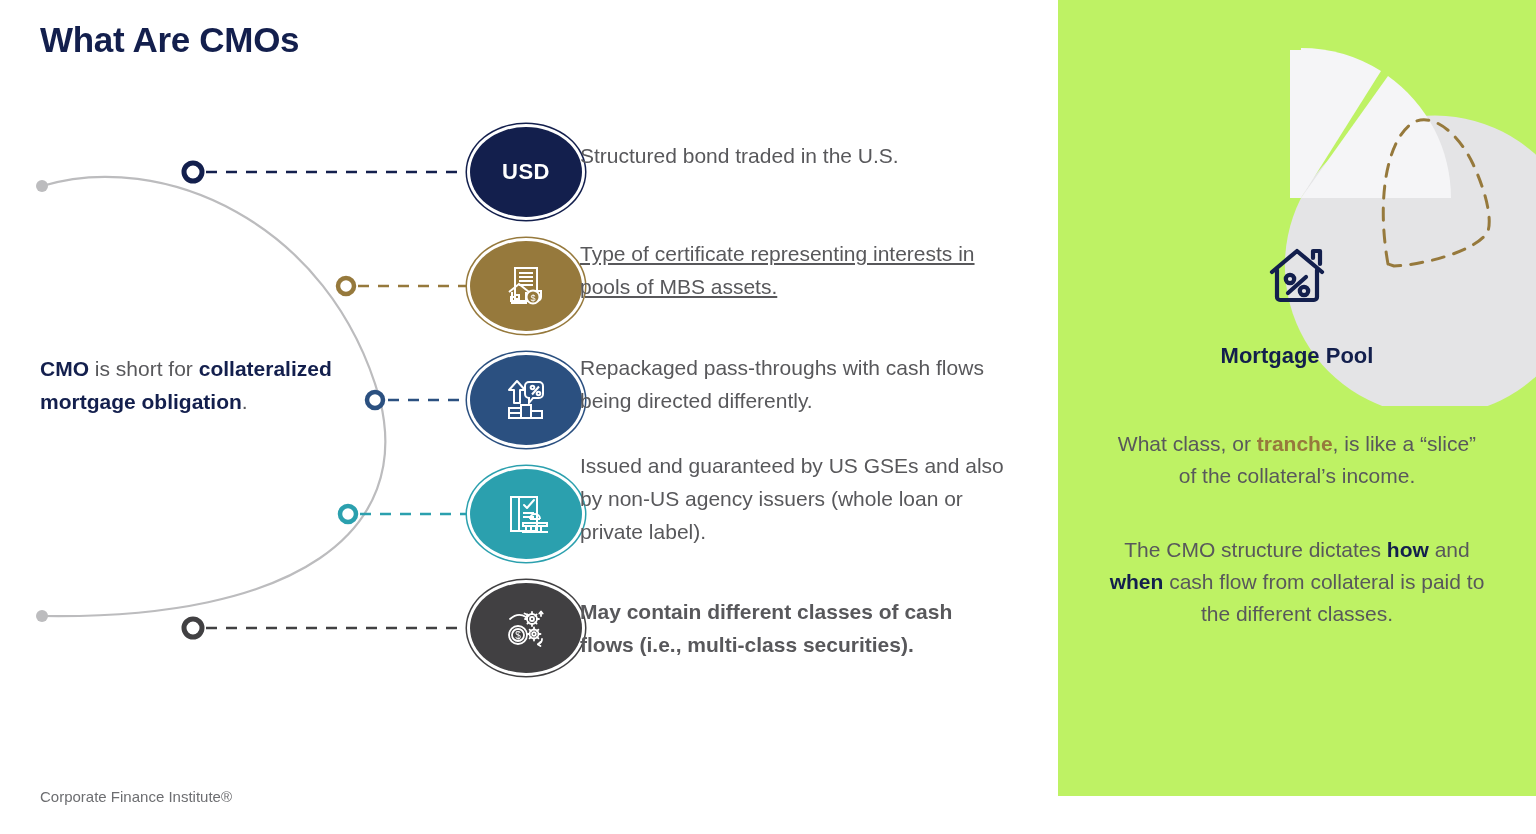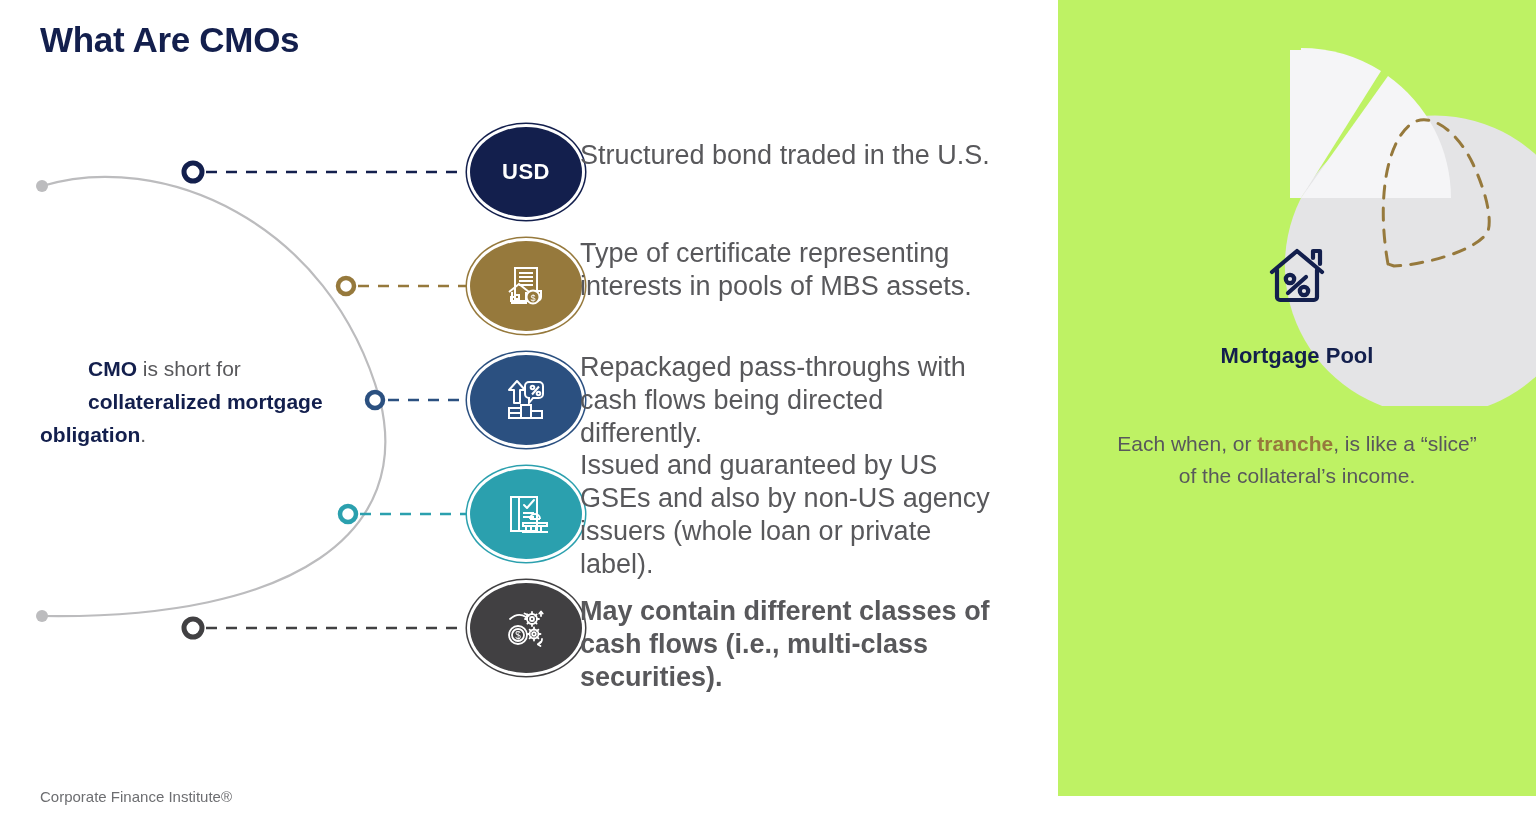--- a/index.html
+++ b/index.html
@@ -18,40 +18,40 @@
   #page-title{
     position:absolute;left:40px;top:20px;
     font-size:35px;font-weight:bold;color:#131f4d;
     letter-spacing:-0.3px;
   }
 
   #definition{
     position:absolute;left:40px;top:352px;width:300px;
     font-size:21px;line-height:33px;color:#58585b;
   }
-  #definition b{color:#131f4d;font-weight:bold;margin-left:48px;}
+  #definition b{color:#131f4d;font-weight:bold;}
 
   
   #arc-svg{position:absolute;left:0;top:0;width:1058px;height:834px;}
 
   
   .item{position:absolute;left:470px;}
   .icon-circle{
     position:absolute;left:0;top:0;
     width:112px;height:90px;border-radius:50%;
     display:flex;align-items:center;justify-content:center;
     box-shadow:0 0 0 3px #ffffff, 0 0 0 4.5px currentColor;
   }
   .icon-circle svg{display:block;}
   .usd-text{
     color:#ffffff;font-size:22px;font-weight:bold;letter-spacing:0.5px;
   }
   .item-text{
     position:absolute;left:110px;
-    font-size:27px;line-height:33px;color:#58585b;
+    font-size:21px;line-height:33px;color:#58585b;
     width:430px;
   }
 
   
   #right-panel{
     position:absolute;left:1058px;top:0;width:478px;height:796px;
     background:#bef264;
   }
   #pie-wrap{position:absolute;left:0;top:46px;width:478px;height:360px;}
   #pie-svg{position:absolute;left:0;top:0;}
@@ -123,21 +123,21 @@
           <line x1="18" y1="16" x2="32" y2="16"></line>
           <line x1="18" y1="20" x2="32" y2="20"></line>
           <line x1="18" y1="24" x2="32" y2="24"></line>
           <path d="M8 31 l10 -8 l10 8" fill="none"></path>
           <path d="M11 31 v11 h14 v-11" fill="none"></path>
           <rect x="14" y="34" width="4" height="4"></rect>
           <circle cx="32" cy="36" r="6.5" fill="#96793c"></circle>
           <text x="32" y="39.5" font-size="9" font-family="Liberation Sans, sans-serif" fill="#ffffff" stroke="none" text-anchor="middle">$</text>
         </svg>
       </div>
-      <div class="item-text" style="top:-4px;">Type of certificate representing interests in pools of MBS assets.</div>
+      <div class="item-text" style="top:-4px;text-decoration:underline;">Type of certificate representing interests in pools of MBS assets.</div>
     </div>
 
     <div class="item" style="top:355px;">
       <div class="icon-circle" style="background:#2b5080;color:#2b5080;">
         <svg width="50" height="50" viewBox="0 0 50 50" fill="none" stroke="#ffffff" stroke-width="2">
           <path d="M13 28 V15 h-5 l8 -9 l8 9 h-5 v13 z" fill="none" stroke-linejoin="round"></path>
           <path d="M28 7 h10 a4 4 0 0 1 4 4 v8 a4 4 0 0 1 -4 4 h-6 l-4 5 v-5 a4 4 0 0 1 -4 -4 v-8 a4 4 0 0 1 4 -4 z" fill="none"></path>
           <circle cx="31.5" cy="12.5" r="1.8"></circle>
           <circle cx="37.5" cy="18.5" r="1.8"></circle>
           <line x1="38" y1="11.5" x2="31" y2="19.5"></line>
@@ -244,18 +244,21 @@
         <path d="M11 24 v27 a3 3 0 0 0 3 3 h34 a3 3 0 0 0 3 -3 V24"></path>
         <circle cx="24" cy="33" r="4.2"></circle>
         <circle cx="38" cy="45" r="4.2"></circle>
         <line x1="40" y1="31" x2="22" y2="47"></line>
       </svg>
 
       <div id="pool-label">Mortgage Pool</div>
     </div>
 
     <div class="right-para" id="para-1">
-      <span>Each when, or </span><span class="gold">tranche</span><span>, is like a “slice” of the collateral’s income.</span>
-    </div>
-
+      <span>What class, or </span><span class="gold">tranche</span><span>, is like a “slice” of the collateral’s income.</span>
+    </div>
+
+    <div class="right-para" id="para-2">
+      <span>The CMO structure dictates </span><span class="navy">how</span><span> and </span><span class="navy">when</span><span> cash flow from collateral is paid to the different classes.</span>
+    </div>
 
   </div>
 </div>
 
 </body></html>

